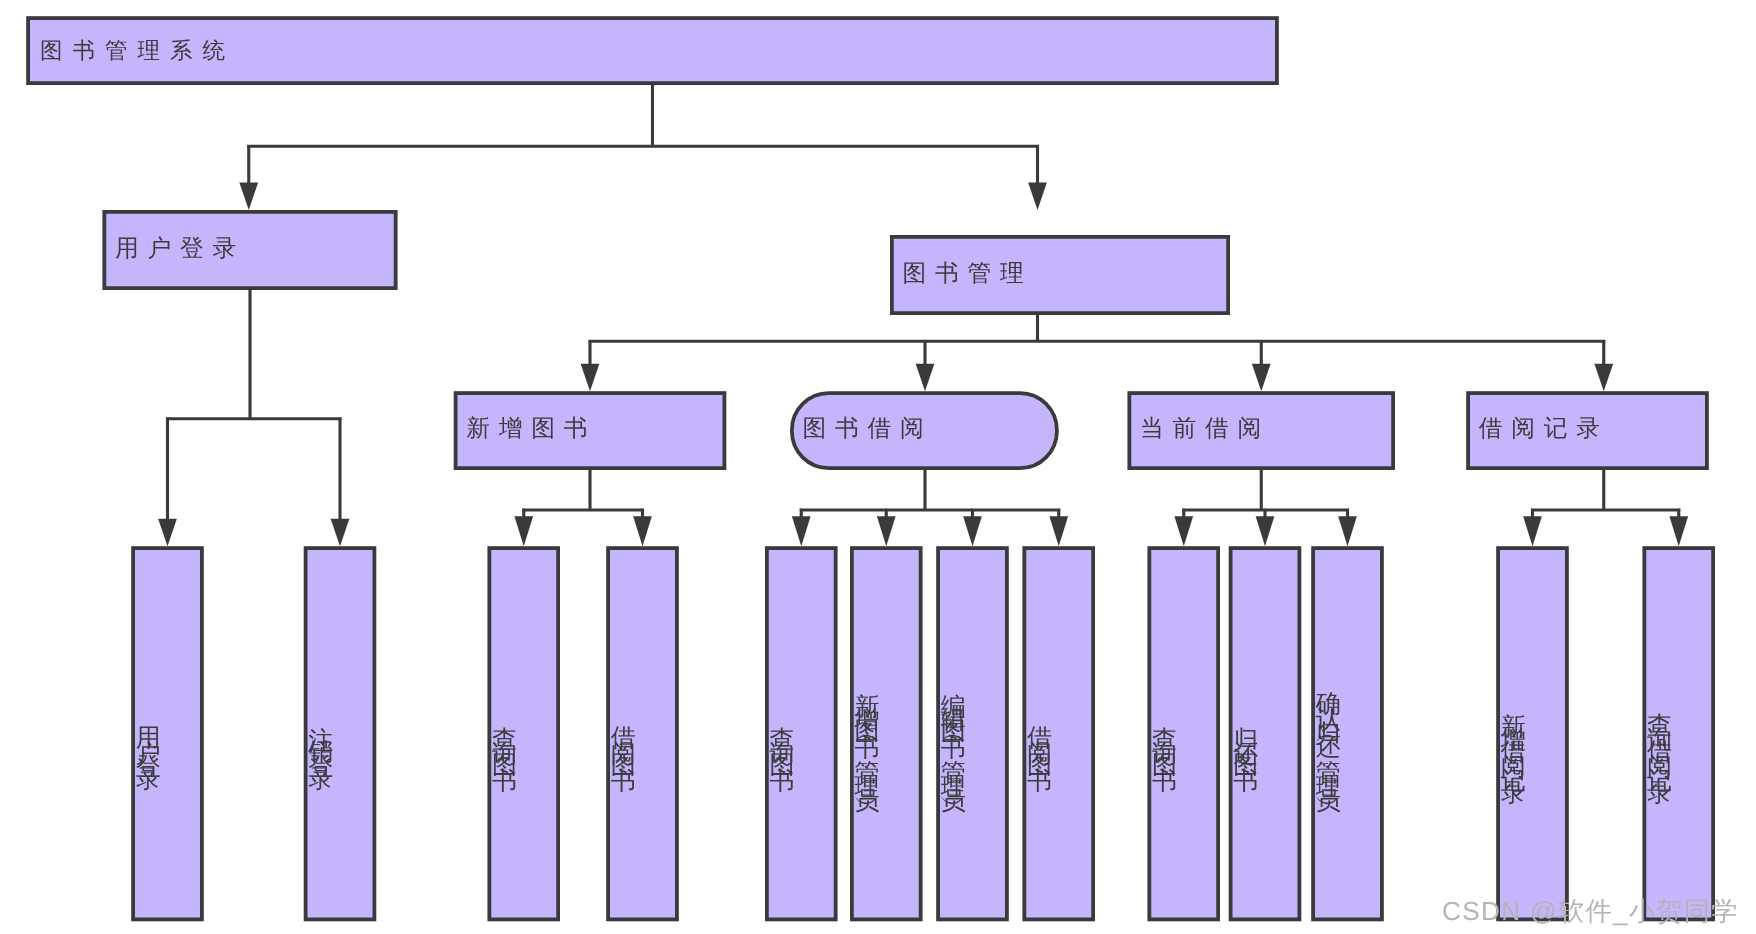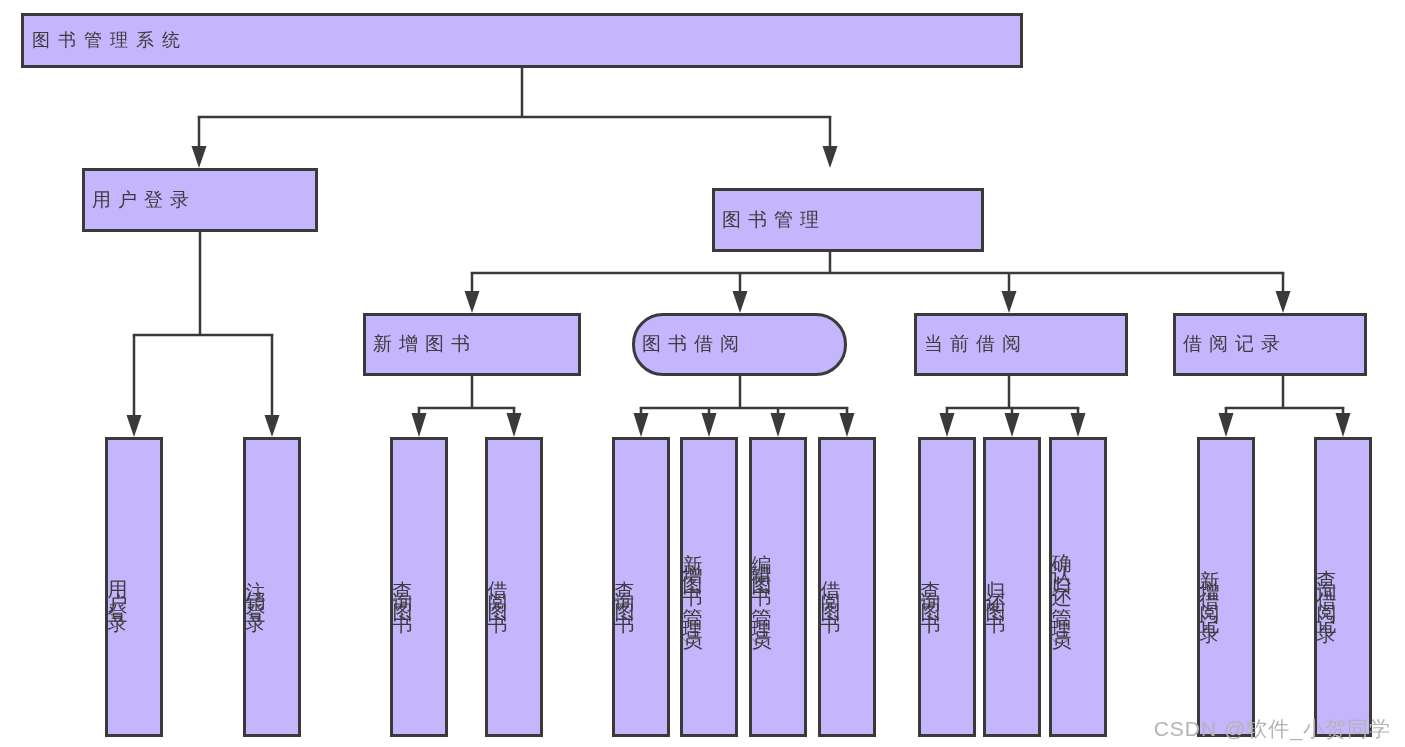--- a/index.html
+++ b/index.html
@@ -59,21 +59,21 @@
     letter-spacing: 1px;
     white-space: nowrap;
   }
 
   
   .node-root            { left: 21px;   top: 13px;  width: 1002px; height: 55px; }
   .node-user-login      { left: 82px;   top: 168px; width: 236px;  height: 64px; }
   .node-book-management { left: 712px;  top: 168px; width: 272px;  height: 64px; margin-top: 20px; }
   .node-new-book        { left: 363px;  top: 313px; width: 218px;  height: 63px; }
   .node-book-borrow     { left: 632px;  top: 313px; width: 215px;  height: 63px; border-radius: 31px; }
-  .node-current-borrow  { left: 902px;  top: 313px; width: 214px;  height: 63px; margin-left: 12px; }
+  .node-current-borrow  { left: 902px;  top: 313px; width: 214px;  height: 63px; }
   .node-borrow-records  { left: 1173px; top: 313px; width: 194px;  height: 63px; }
 
   .leaf { top: 437px; width: 58px; height: 300px; }
   .leaf-login          { left: 105px; }
   .leaf-logout         { left: 243px; }
   .leaf-nb-query       { left: 390px; }
   .leaf-nb-borrow      { left: 485px; }
   .leaf-bw-query       { left: 612px; }
   .leaf-bw-add         { left: 680px; }
   .leaf-bw-edit        { left: 749px; }

